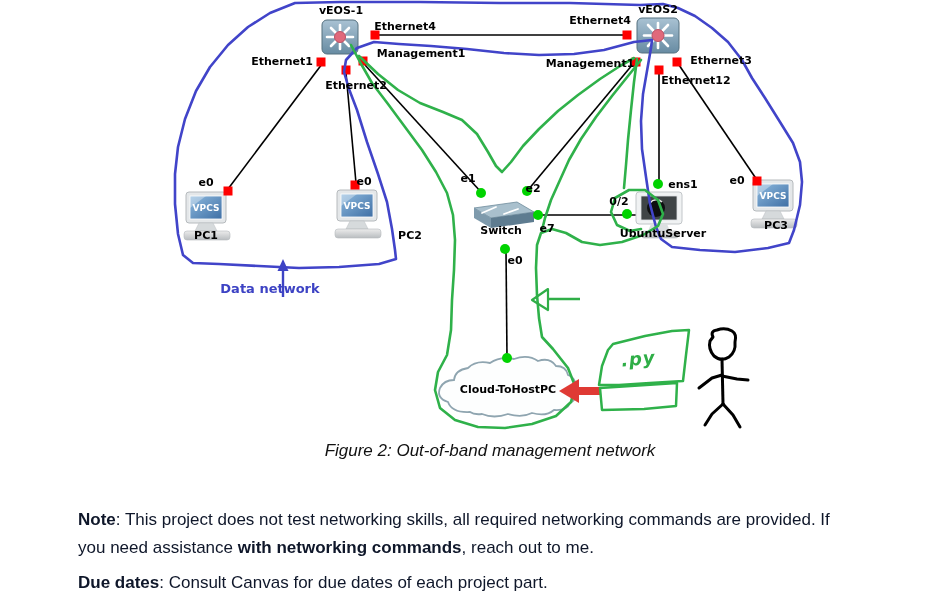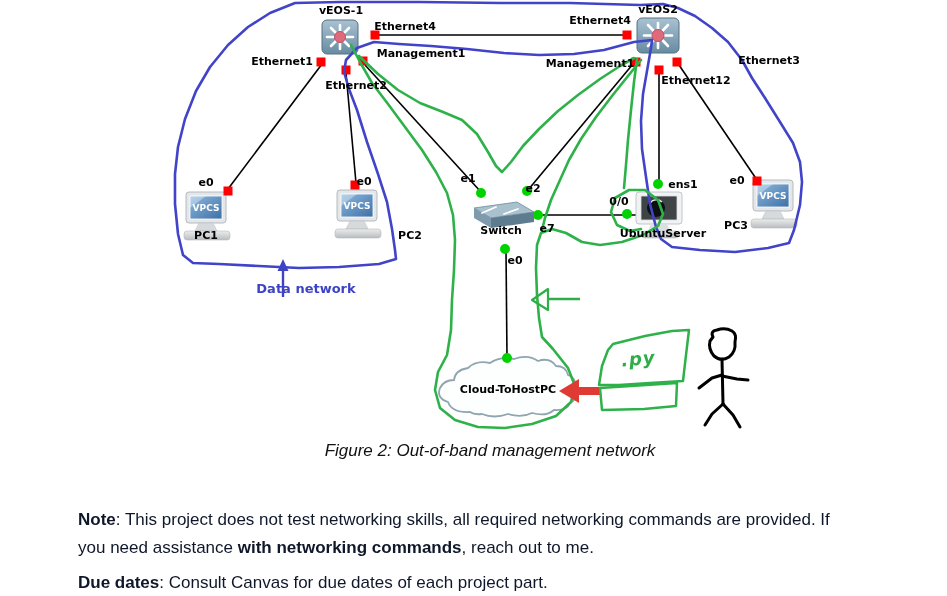--- a/index.html
+++ b/index.html
@@ -3,21 +3,21 @@
 <meta charset="utf-8">
 <style>
   html,body{margin:0;padding:0;}
   body{width:947px;height:596px;background:#ffffff;position:relative;overflow:hidden;
        font-family:"Liberation Sans",sans-serif;}
   #stage{position:absolute;left:0;top:0;width:947px;height:470px;}
   svg{position:absolute;left:0;top:0;}
   .lbl{position:absolute;transform:translateX(-50%);font:bold 11px "DejaVu Sans",sans-serif;
        color:#000;white-space:nowrap;z-index:30;}
   .region-lbl{position:absolute;font:bold 13px "DejaVu Sans",sans-serif;white-space:nowrap;z-index:30;}
-  .blue-t{color:#3d43c4;transform:translateX(-50%);margin-left:36px;}
+  .blue-t{color:#3d43c4;transform:translateX(-50%);}
   .green-t{color:#2fae47;}
   .py-t{position:absolute;left:621px;top:348px;font:bold italic 18px "DejaVu Sans",sans-serif;
         color:#2fae47;transform:rotate(-5deg);letter-spacing:1px;z-index:30;}
   .caption{position:absolute;left:30px;top:441px;width:920px;text-align:center;
            font-style:italic;font-size:17px;color:#111;z-index:30;}
   .para{position:absolute;left:78px;width:860px;font-size:17px;color:#0f172a;z-index:30;}
   .para b{font-weight:bold;}
 </style>
 </head>
 <body>
@@ -197,37 +197,37 @@
 </svg>
 
 <div class="lbl" style="left:341px;top:4px;">vEOS-1</div>
 <div class="lbl" style="left:658px;top:3px;">vEOS2</div>
 <div class="lbl" style="left:405px;top:20px;">Ethernet4</div>
 <div class="lbl" style="left:600px;top:14px;">Ethernet4</div>
 <div class="lbl" style="left:282px;top:55px;text-align:center;">Ethernet1</div>
 <div class="lbl" style="left:421px;top:47px;">Management1</div>
 <div class="lbl" style="left:356px;top:79px;">Ethernet2</div>
 <div class="lbl" style="left:590px;top:57px;">Management1</div>
-<div class="lbl" style="left:721px;top:54px;margin-left:48px;">Ethernet3</div>
+<div class="lbl" style="left:721px;top:54px;">Ethernet3</div>
 <div class="lbl" style="left:696px;top:74px;">Ethernet12</div>
 <div class="lbl" style="left:206px;top:176px;">e0</div>
 <div class="lbl" style="left:364px;top:175px;">e0</div>
 <div class="lbl" style="left:737px;top:174px;">e0</div>
 <div class="lbl" style="left:468px;top:172px;text-align:center;">e1</div>
 <div class="lbl" style="left:533px;top:182px;">e2</div>
 <div class="lbl" style="left:547px;top:222px;">e7</div>
 <div class="lbl" style="left:515px;top:254px;">e0</div>
-<div class="lbl" style="left:619px;top:195px;">0/0</div>
+<div class="lbl" style="left:619px;top:195px;">0/2</div>
 <div class="lbl" style="left:683px;top:178px;text-align:center;">ens1</div>
 <div class="lbl" style="left:501px;top:224px;">Switch</div>
 <div class="lbl" style="left:663px;top:227px;">UbuntuServer</div>
 <div class="lbl" style="left:508px;top:383px;text-align:center;">Cloud-ToHostPC</div>
 <div class="lbl" style="left:206px;top:229px;">PC1</div>
 <div class="lbl" style="left:362px;top:229px;margin-left:48px;">PC2</div>
-<div class="lbl" style="left:736px;top:219px;">PC3</div>
+<div class="lbl" style="left:776px;top:219px;">PC3</div>
 
 <div class="region-lbl blue-t" style="left:270px;top:281px;">Data network</div>
 <div class="py-t">.py</div>
 </div>
 
 <div class="caption">Figure 2: Out-of-band management network</div>
 
 <div class="para" style="top:510px;">
   <b>Note</b><span>: This project does not test networking skills, all required networking commands are provided. If</span>
 </div>

